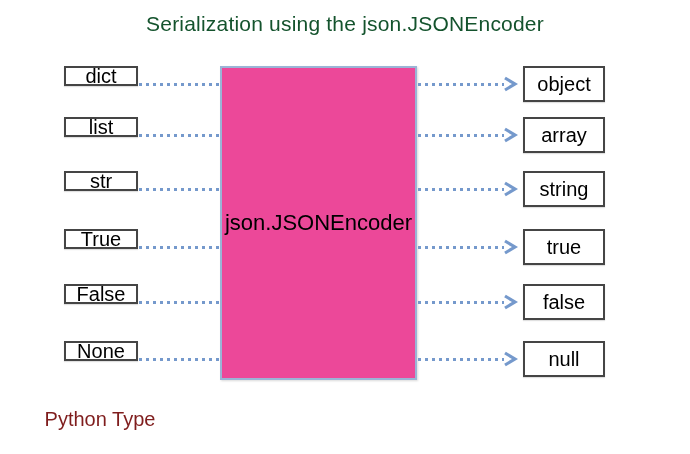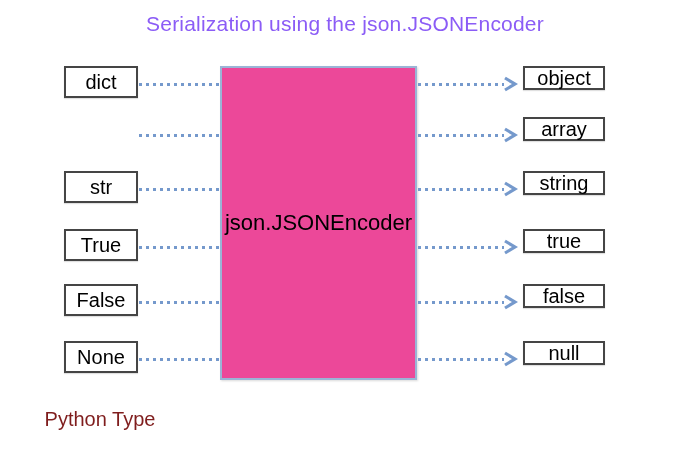--- a/index.html
+++ b/index.html
@@ -3,31 +3,31 @@
 <meta charset="utf-8">
 <style>
   html,body { margin:0; padding:0; }
   body { font-family:"Liberation Sans", sans-serif; background:#ffffff; }
   .canvas {
     position:relative; width:690px; height:454px; background:#ffffff;
     overflow:hidden;
   }
   .title {
     position:absolute; top:12px; left:0; width:690px;
-    text-align:center; font-size:21px; color:#8b5cf6; letter-spacing:0.2px;
+    text-align:center; font-size:21px; color:#14532d; letter-spacing:0.2px;
   }
   .box {
     position:absolute; box-sizing:border-box;
     background:#ffffff; border:2px solid #454545;
     display:flex; align-items:center; justify-content:center;
     font-size:20px; color:#000000;
     box-shadow:0 1px 1px rgba(0,0,0,0.12);
   }
-  .lbox { left:64px;  width:74px; height:32px; }
-  .rbox { left:523px; width:82px; height:24px; }
+  .lbox { left:64px;  width:74px; height:20px; }
+  .rbox { left:523px; width:82px; height:36px; }
   .encoder {
     position:absolute; box-sizing:border-box;
     left:220px; top:66px; width:197px; height:314px;
     background:#ec4899; border:2px solid #9ab4d6;
     display:flex; align-items:center; justify-content:center;
     font-size:22px; color:#000000;
     box-shadow:1px 1px 2px rgba(0,0,0,0.15);
   }
   .conn {
     position:absolute; height:3px;
@@ -65,20 +65,23 @@
     </div>
   <div class="conn lconn c0"></div>
   <div class="conn rconn c0"></div>
   <svg class="arrow a0" viewBox="0 0 16 16">
       <path d="M3 2 L13 8 L3 14" fill="none" stroke="#7599cc" stroke-width="3.2"></path>
     </svg>
   <div class="box rbox b0">
       <span>object</span>
     </div>
 
+  <div class="box lbox b1">
+      <span>list</span>
+    </div>
   <div class="conn lconn c1"></div>
   <div class="conn rconn c1"></div>
   <svg class="arrow a1" viewBox="0 0 16 16">
       <path d="M3 2 L13 8 L3 14" fill="none" stroke="#7599cc" stroke-width="3.2"></path>
     </svg>
   <div class="box lbox b2">
       <span>str</span>
     </div>
 
   <div class="box rbox b1">

